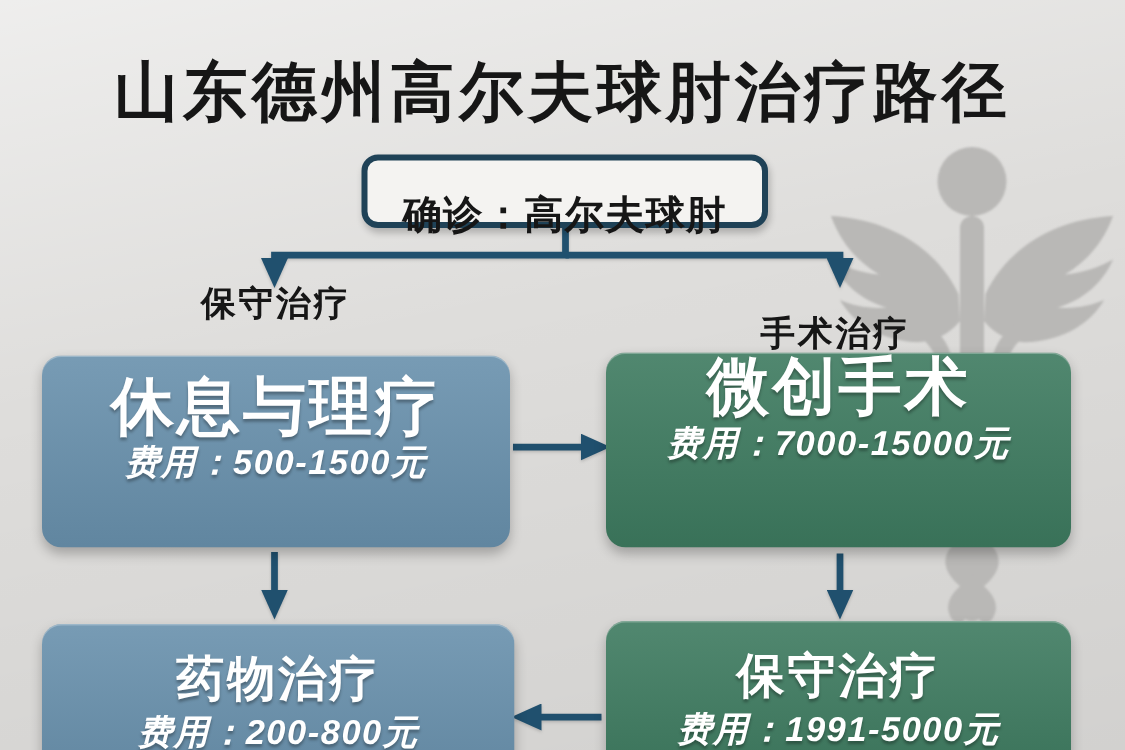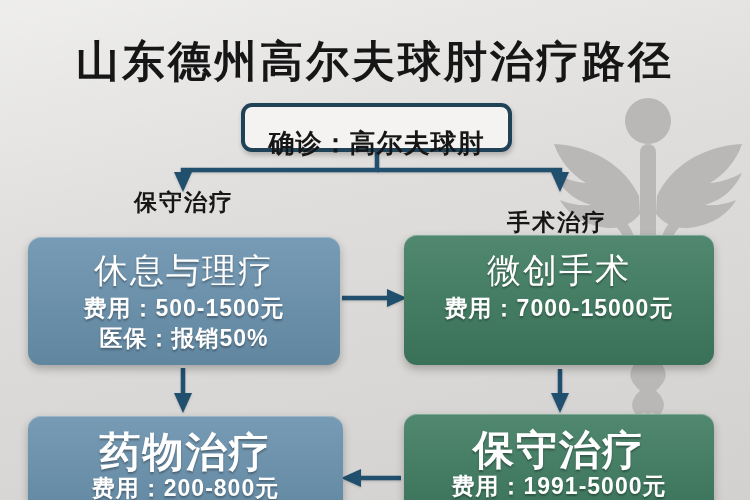--- a/index.html
+++ b/index.html
@@ -63,27 +63,27 @@
     position:absolute; border-radius:13px; z-index:3;
     display:flex; flex-direction:column; align-items:center; text-align:center;
     color:var(--text-light);
     box-shadow: 0 4px 8px rgba(0,0,0,0.25), inset 0 1px 0 rgba(255,255,255,0.28);
     text-shadow: 0 2px 2px rgba(0,0,0,0.30);
   }
   .node.blue  { background: linear-gradient(180deg, rgba(255,255,255,0.10), rgba(0,0,0,0.07)), var(--node-blue); }
   .node.green { background: linear-gradient(180deg, rgba(255,255,255,0.10), rgba(0,0,0,0.07)), var(--node-green); }
 
   .node-rest    { left:28px;  top:237px; width:312px; height:128px; padding-top:11px; }
-  .node-surgery { left:404px; top:235px; width:310px; height:130px; padding-top:13px; }
+  .node-surgery { left:404px; top:235px; width:310px; height:130px; }
   .node-med     { left:28px;  top:416px; width:315px; height:110px; padding-top:15px; }
   .node-rehab   { left:404px; top:414px; width:310px; height:112px; padding-top:15px; }
 
-  .node-title-lg { font-size:34px; font-weight:400; line-height:45px; letter-spacing:2px; }
-  .node-title-md { font-size:41px; font-weight:800; line-height:42px; letter-spacing:2px; }
-  .node-line     { font-size:23px; font-weight:700; line-height:30px; letter-spacing:1px; }
+  .node-title-lg { font-size:42px; font-weight:700; line-height:45px; letter-spacing:2px; }
+  .node-title-md { font-size:32px; font-weight:800; line-height:42px; letter-spacing:2px; }
+  .node-line     { font-size:23px; font-weight:700; line-height:30px; letter-spacing:1px;font-style:italic; }
 </style>
 </head>
 <body>
 
 <div class="canvas">
 
   <svg class="watermark" viewBox="0 0 210 340" aria-hidden="true">
     <circle class="wm-fill" cx="103" cy="37" r="23"></circle>
     <rect class="wm-fill" x="95" y="60" width="16" height="270" rx="8"></rect>
     <path class="wm-fill" d="M112,112 C126,82 158,62 197,60 C191,77 180,90 165,99
@@ -115,21 +115,20 @@
   <div class="diagnosis-node">
     <span>确诊：高尔夫球肘</span>
   </div>
 
   <div class="branch-label left">保守治疗</div>
   <div class="branch-label right">手术治疗</div>
 
   <div class="node blue node-rest">
     <div class="node-title-lg">休息与理疗</div>
     <div class="node-line">费用：500-1500元</div>
-    <div class="node-line">医保：报销50%</div>
   </div>
 
   <div class="node green node-surgery">
     <div class="node-title-lg">微创手术</div>
     <div class="node-line">费用：7000-15000元</div>
   </div>
 
   <div class="node blue node-med">
     <div class="node-title-md">药物治疗</div>
     <div class="node-line">费用：200-800元</div>

